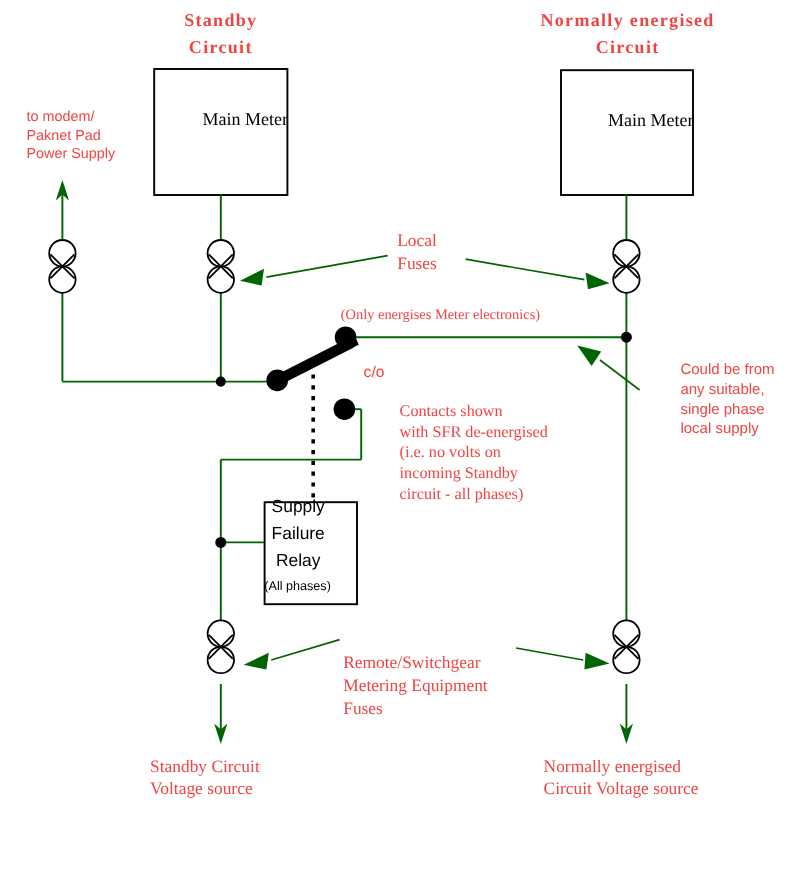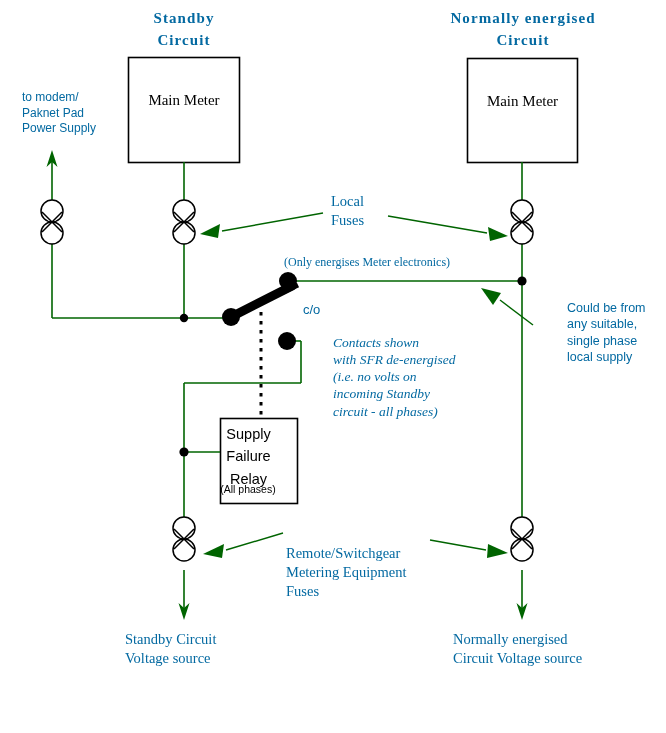--- a/index.html
+++ b/index.html
@@ -22,36 +22,36 @@
   }
   svg.layer {
     position: absolute;
     left: 0; top: 0;
     width: 666px;
     height: 733px;
   }
   .lbl {
     position: absolute;
     white-space: pre;
-    color: #0369a1;
+    color: #ef4444;
     line-height: 1.30;
   }
   .serif { font-family: "Liberation Serif", serif; }
   .sans  { font-family: "Liberation Sans", sans-serif; }
   .ttl {
     font-family: "Liberation Serif", serif;
     font-weight: bold;
     font-size: 15px;
     letter-spacing: 1.1px;
     text-align: center;
     line-height: 1.45;
   }
   .meterbox-label {
     position: absolute;
-    text-align: center;
+    text-align: right;
     font-family: "Liberation Serif", serif;
     font-size: 15px;
     line-height: 1.65;
     color: #000;
   }
   .sfr-label {
     position: absolute;
     text-align: center;
     font-family: "Liberation Sans", sans-serif;
     font-size: 14.5px;
@@ -190,38 +190,38 @@
 
   <div class="lbl ttl" style="left:425px; top:8px; width:196px;">Normally energised
 Circuit</div>
 
   <div class="meterbox-label" style="left:128px; top:88px; width:112px;">Main
 Meter</div>
 
   <div class="meterbox-label" style="left:467px; top:89px; width:111px;">Main
 Meter</div>
 
-  <div class="sfr-label" style="left:219px; top:423px; width:59px;">Supply
+  <div class="sfr-label" style="left:219px; top:412px; width:59px;">Supply
 Failure
 Relay</div>
 
   <div class="sfr-label" style="left:219px; top:484px; width:58px; font-size:10.5px; line-height:1.1;">(All phases)</div>
 
   <div class="lbl sans" style="left:22px; top:90px; font-size:12px;">to modem/
 Paknet Pad
 Power Supply</div>
 
   <div class="lbl serif" style="left:331px; top:192px; font-size:14.5px;">Local
 Fuses</div>
 
   <div class="lbl serif" style="left:284px; top:255px; font-size:12px;">(Only energises Meter electronics)</div>
 
   <div class="lbl sans" style="left:303px; top:302px; font-size:13px;">c/o</div>
 
-  <div class="lbl serif" style="left:333px; top:334px; font-size:13.5px; line-height:1.27;font-style:italic;">Contacts shown
+  <div class="lbl serif" style="left:333px; top:334px; font-size:13.5px; line-height:1.27;">Contacts shown
 with SFR de-energised
 (i.e. no volts on
 incoming Standby
 circuit - all phases)</div>
 
   <div class="lbl sans" style="left:539px; top:300px; font-size:12.5px;margin-left:28px;">Could be from
 any suitable,
 single phase
 local supply</div>
 

